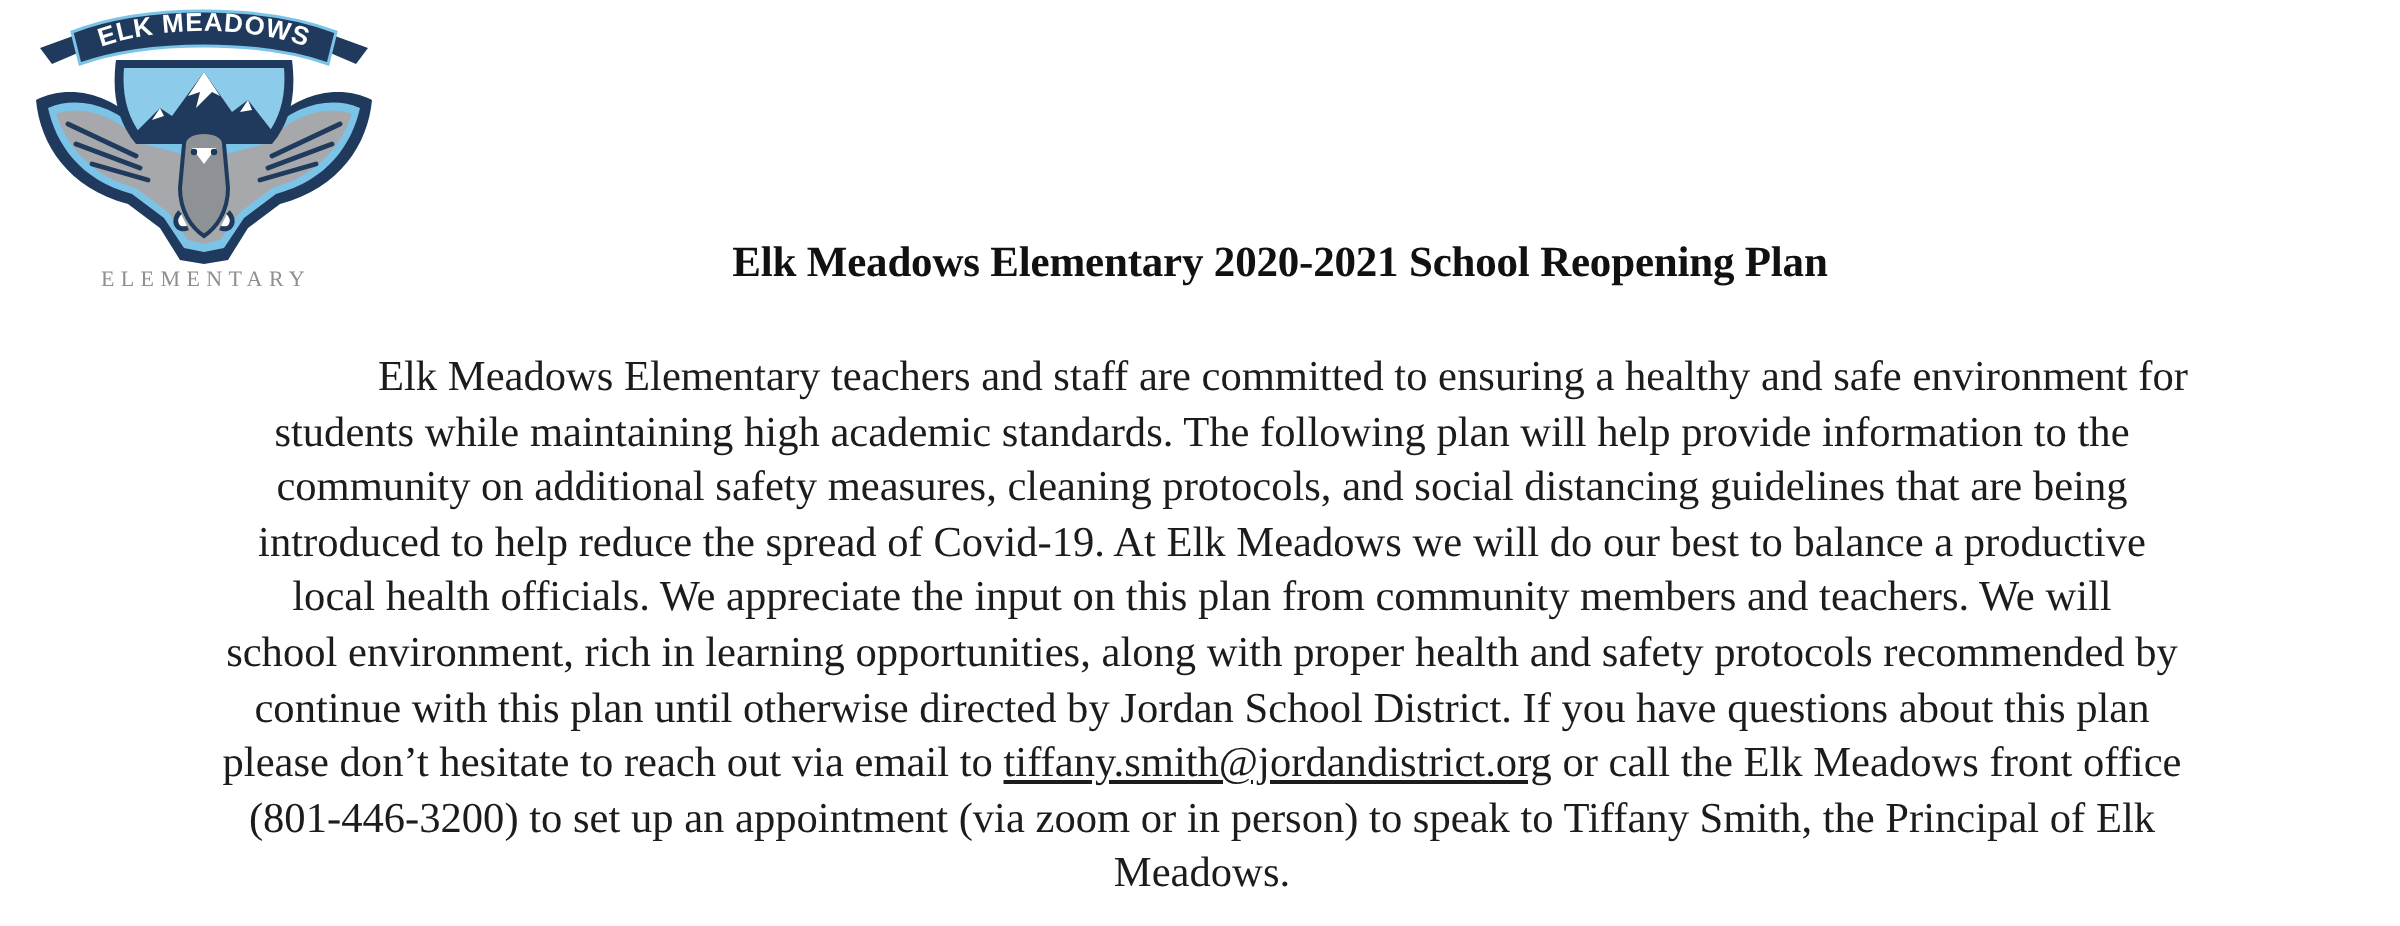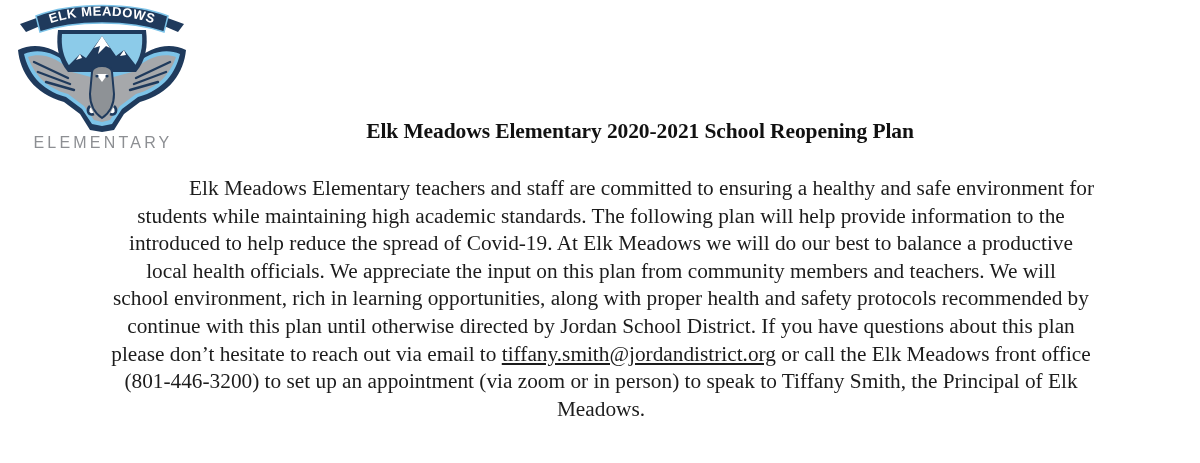--- a/index.html
+++ b/index.html
@@ -22,22 +22,22 @@
       width: 176px;
       height: 150px;
     }
     .logo svg { display: block; }
     .logo-caption {
       position: absolute;
       left: 28px;
       top: 134px;
       width: 150px;
       text-align: center;
-      font-family: Liberation Sans, sans-serif;
-      font-size: 16px;
+      font-family: Liberation Serif, serif;
+      font-size: 11px;
       letter-spacing: 3.2px;
       color: #8d8f93;
     }
     .title {
       position: absolute;
       left: 0;
       top: 119px;
       width: 1188px;
       text-align: center;
       padding-left: 0;
@@ -117,20 +117,21 @@
 </div>
 <div class="logo-caption">ELEMENTARY</div>
 
 <div class="title">
   <span>Elk Meadows Elementary 2020-2021 School Reopening Plan</span>
 </div>
 
 <div class="body-text">
   <span class="line indent">Elk Meadows Elementary teachers and staff are committed to ensuring a healthy and safe environment for</span>
   <span class="line">students while maintaining high academic standards.  The following plan will help provide information to the</span>
+  <span class="line">community on additional safety measures, cleaning protocols, and social distancing guidelines that are being</span>
   <span class="line">introduced to help reduce the spread of Covid-19.  At Elk Meadows we will do our best to balance a productive</span>
   <span class="line">local health officials.  We appreciate the input on this plan from community members and teachers.  We will</span>
   <span class="line">school environment, rich in learning opportunities, along with proper health and safety protocols recommended by</span>
   <span class="line">continue with this plan until otherwise directed by Jordan School District.  If you have questions about this plan</span>
   <span class="line"><span>please don’t hesitate to reach out via email to </span><a class="email-link">tiffany.smith@jordandistrict.org</a><span> or call the Elk Meadows front office</span></span>
   <span class="line">(801-446-3200) to set up an appointment (via zoom or in person) to speak to Tiffany Smith, the Principal of Elk</span>
   <span class="line">Meadows.</span>
 </div>
 
 </body></html>

